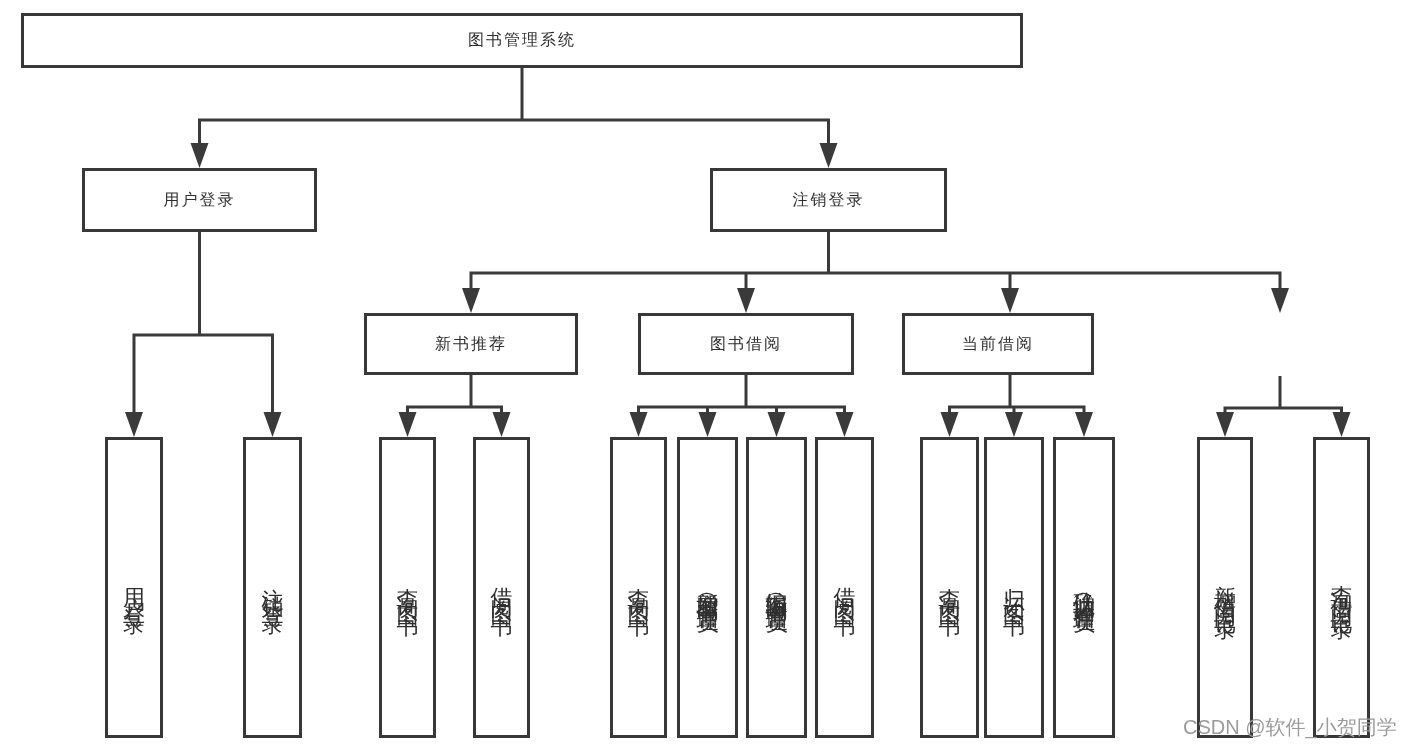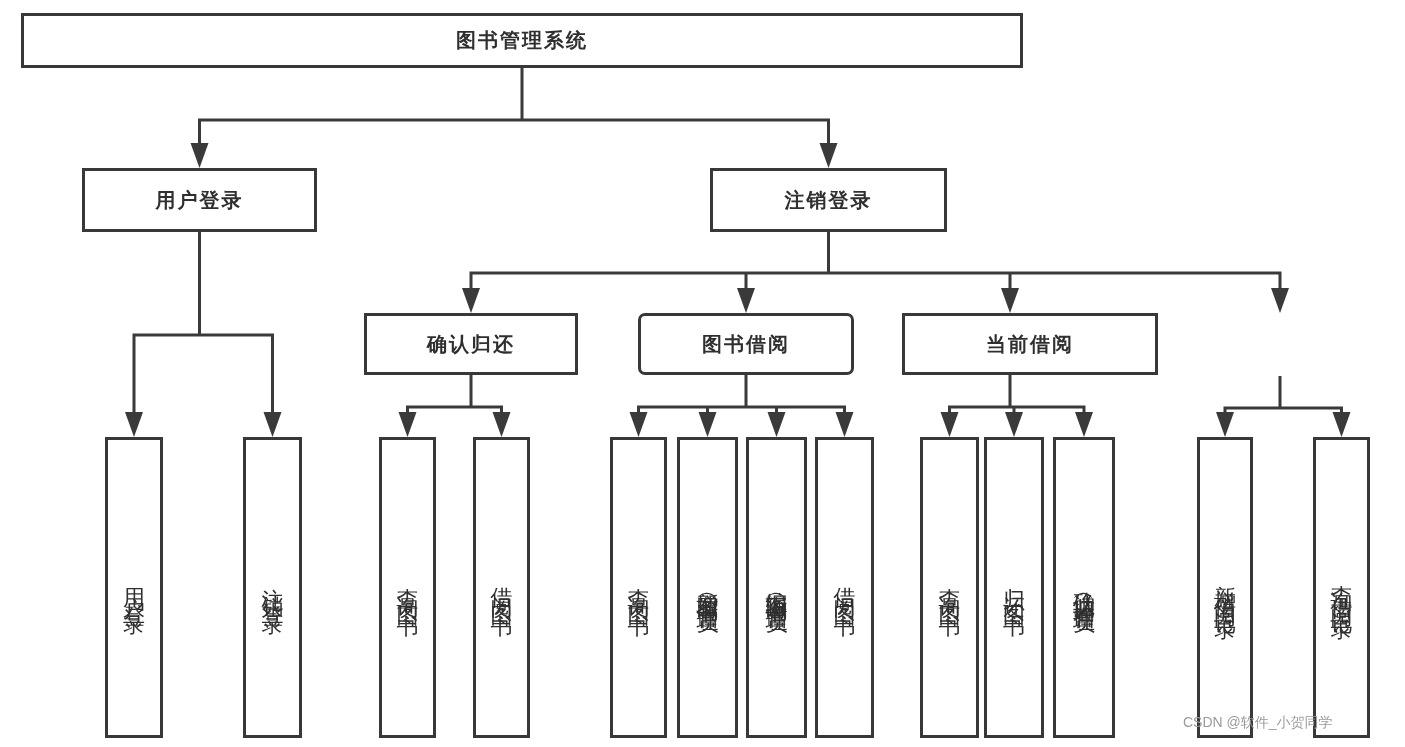--- a/index.html
+++ b/index.html
@@ -26,44 +26,43 @@
     box-sizing: border-box;
     background: #ffffff;
     border: 3px solid #383838;
     color: #2f2f2f;
     display: flex;
     align-items: center;
     justify-content: center;
     z-index: 2;
   }
   .h-label {
-    font-size: 20px;
+    font-size: 16px;
     letter-spacing: 2px;
     white-space: nowrap;
-    font-weight: bold;
   }
   .leaf .v-label {
     writing-mode: vertical-rl;
     text-orientation: mixed;
     font-size: 22px;
     letter-spacing: 9px;
     line-height: 1;
     white-space: nowrap;
   }
   .leaf .v-label.mid {
     letter-spacing: 7px;
   }
   .leaf .v-label.tight {
     letter-spacing: 3px;
   }
   .watermark {
     position: absolute;
     left: 1183px;
     top: 714px;
-    font-size: 14px;
+    font-size: 20px;
     color: #9b9b9b;
     white-space: nowrap;
     z-index: 5;
   }
 </style>
 </head>
 <body>
 
 <div class="canvas">
 
@@ -105,26 +104,26 @@
   </div>
 
   <div class="box" style="left:82px; top:168px; width:235px; height:64px;">
     <span class="h-label">用户登录</span>
   </div>
   <div class="box" style="left:710px; top:168px; width:237px; height:64px;">
     <span class="h-label">注销登录</span>
   </div>
 
   <div class="box" style="left:364px; top:313px; width:214px; height:62px;">
-    <span class="h-label">确认归还</span>
+    <span class="h-label">新书推荐</span>
   </div>
-  <div class="box" style="left:638px; top:313px; width:216px; height:62px;border-radius:7px;">
+  <div class="box" style="left:638px; top:313px; width:216px; height:62px;">
     <span class="h-label">图书借阅</span>
   </div>
-  <div class="box" style="left:902px; top:313px; width:256px; height:62px;">
+  <div class="box" style="left:902px; top:313px; width:192px; height:62px;">
     <span class="h-label">当前借阅</span>
   </div>
 
   <div class="box leaf" style="left:105px; top:437px; width:58px; height:301px;">
     <span class="v-label">用户登录</span>
   </div>
   <div class="box leaf" style="left:243px; top:437px; width:59px; height:301px;">
     <span class="v-label">注销登录</span>
   </div>
 

